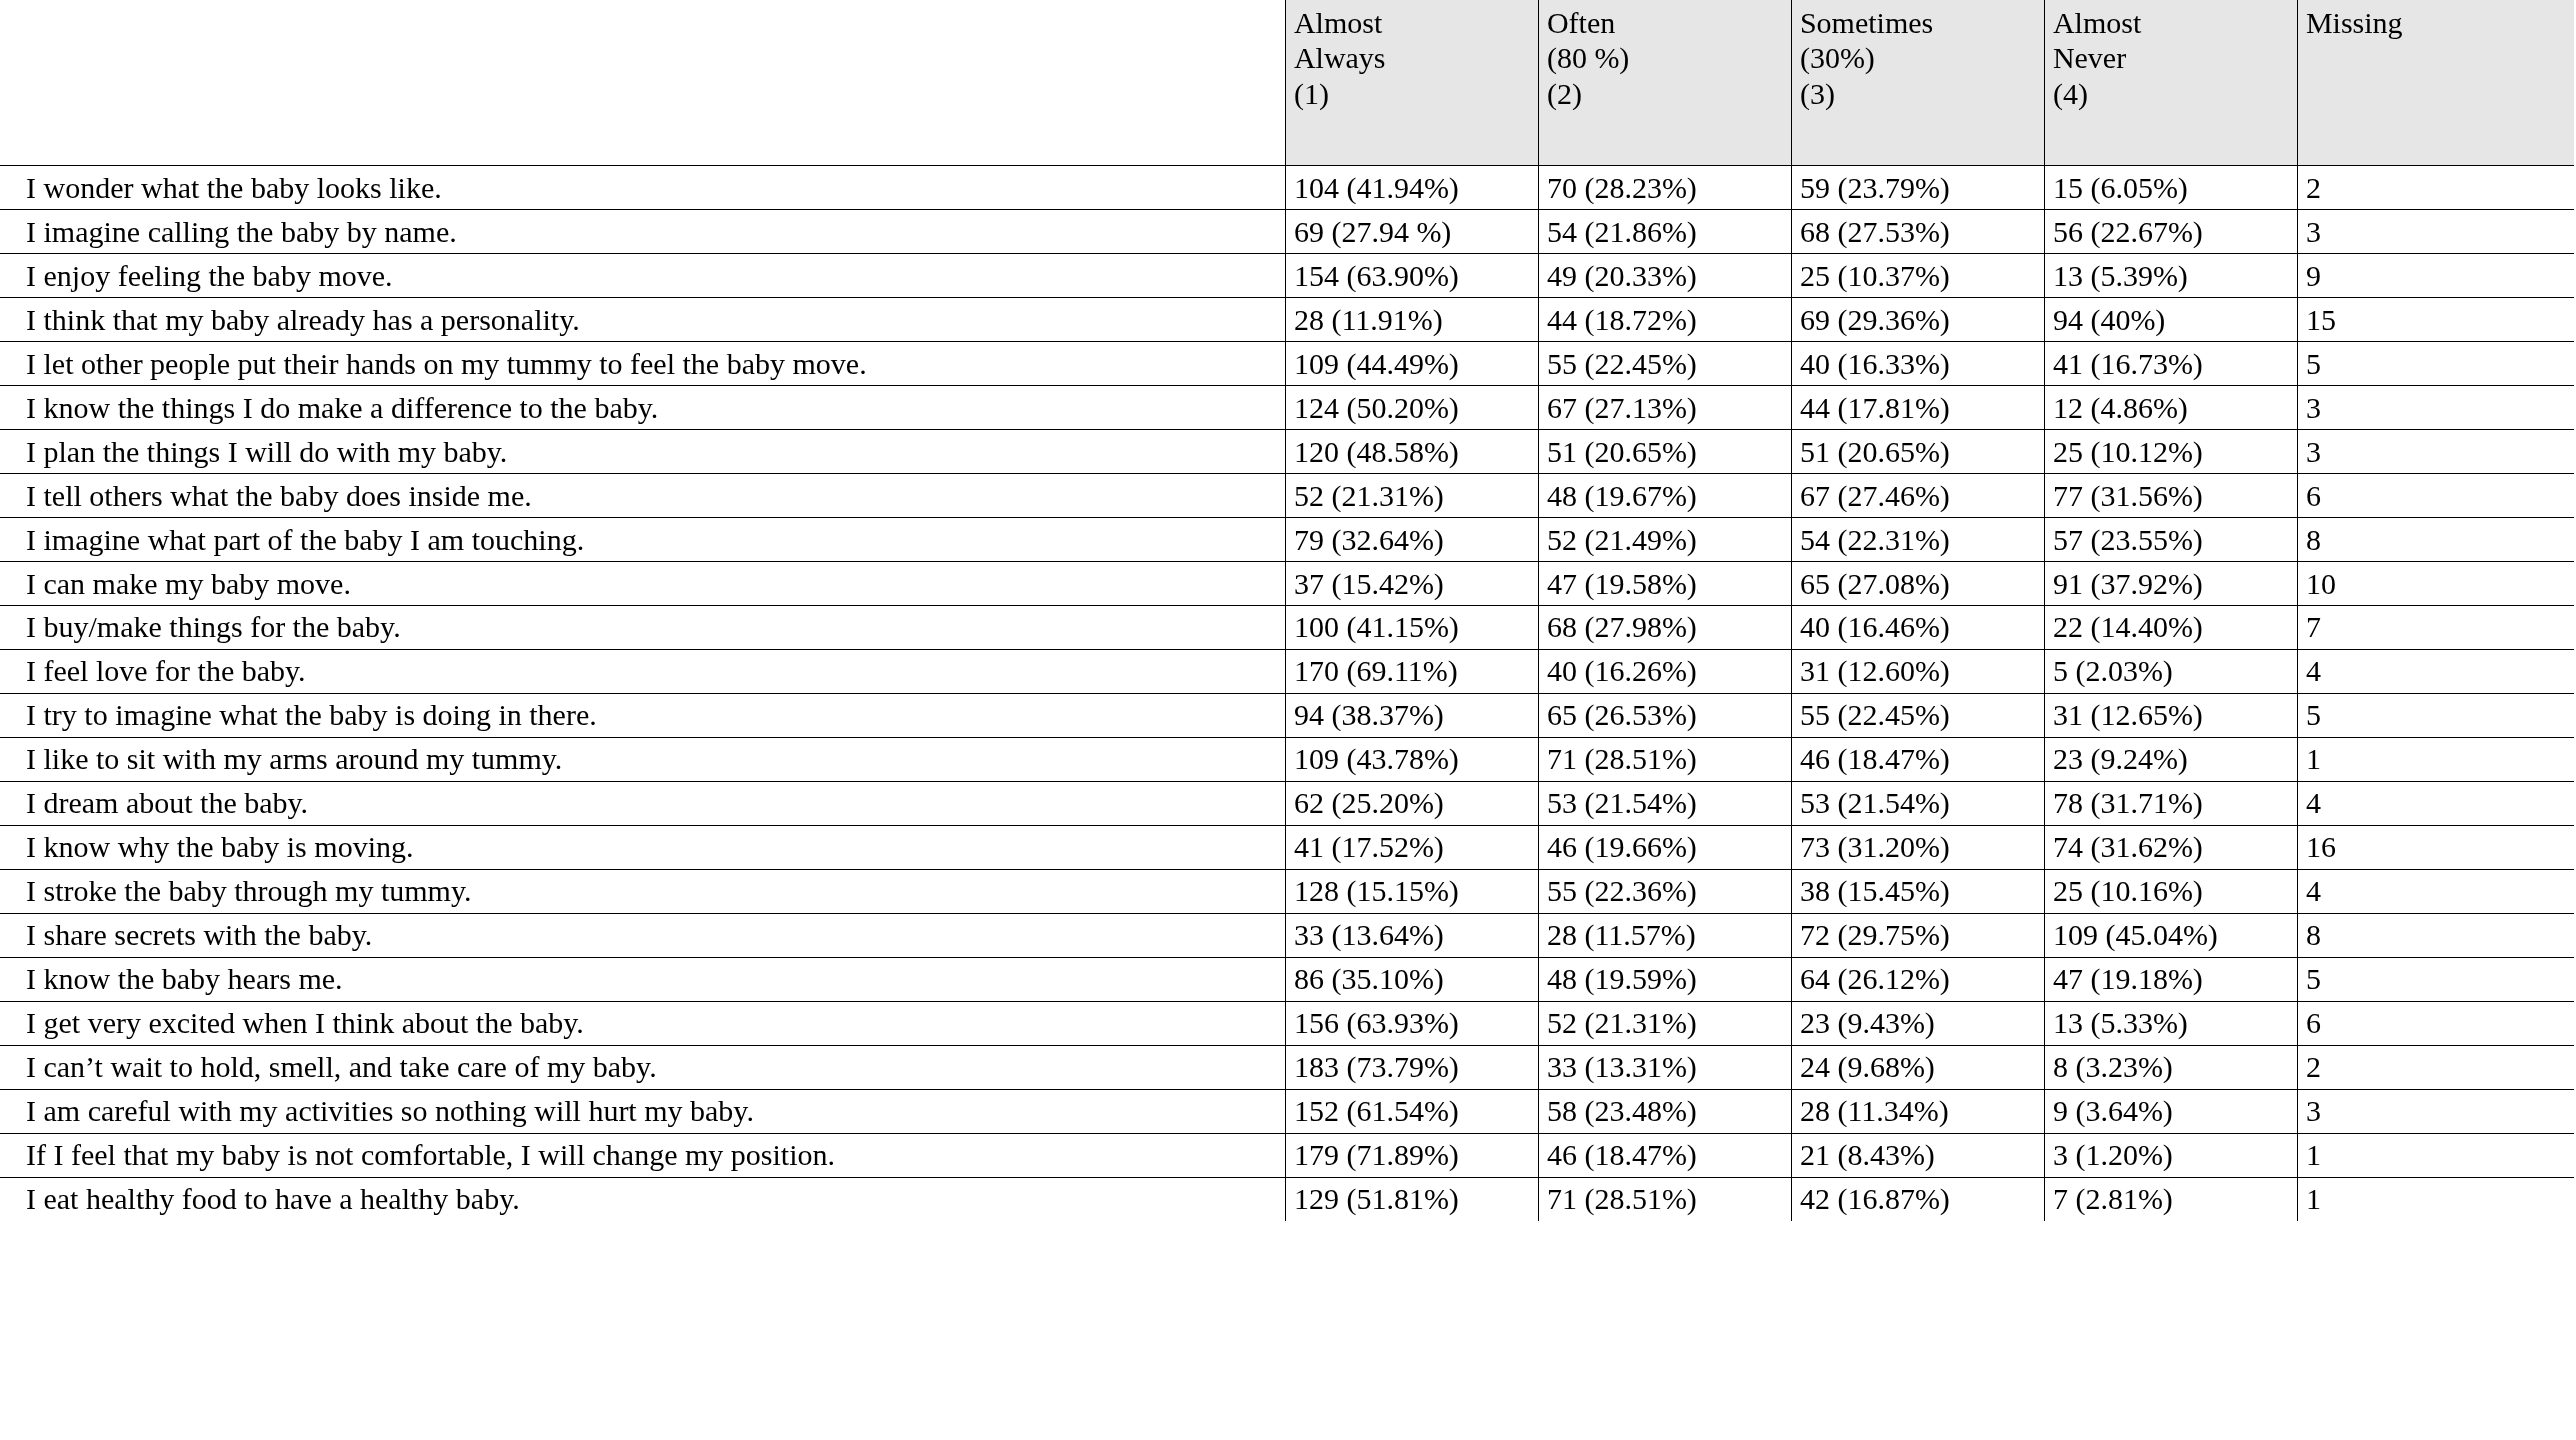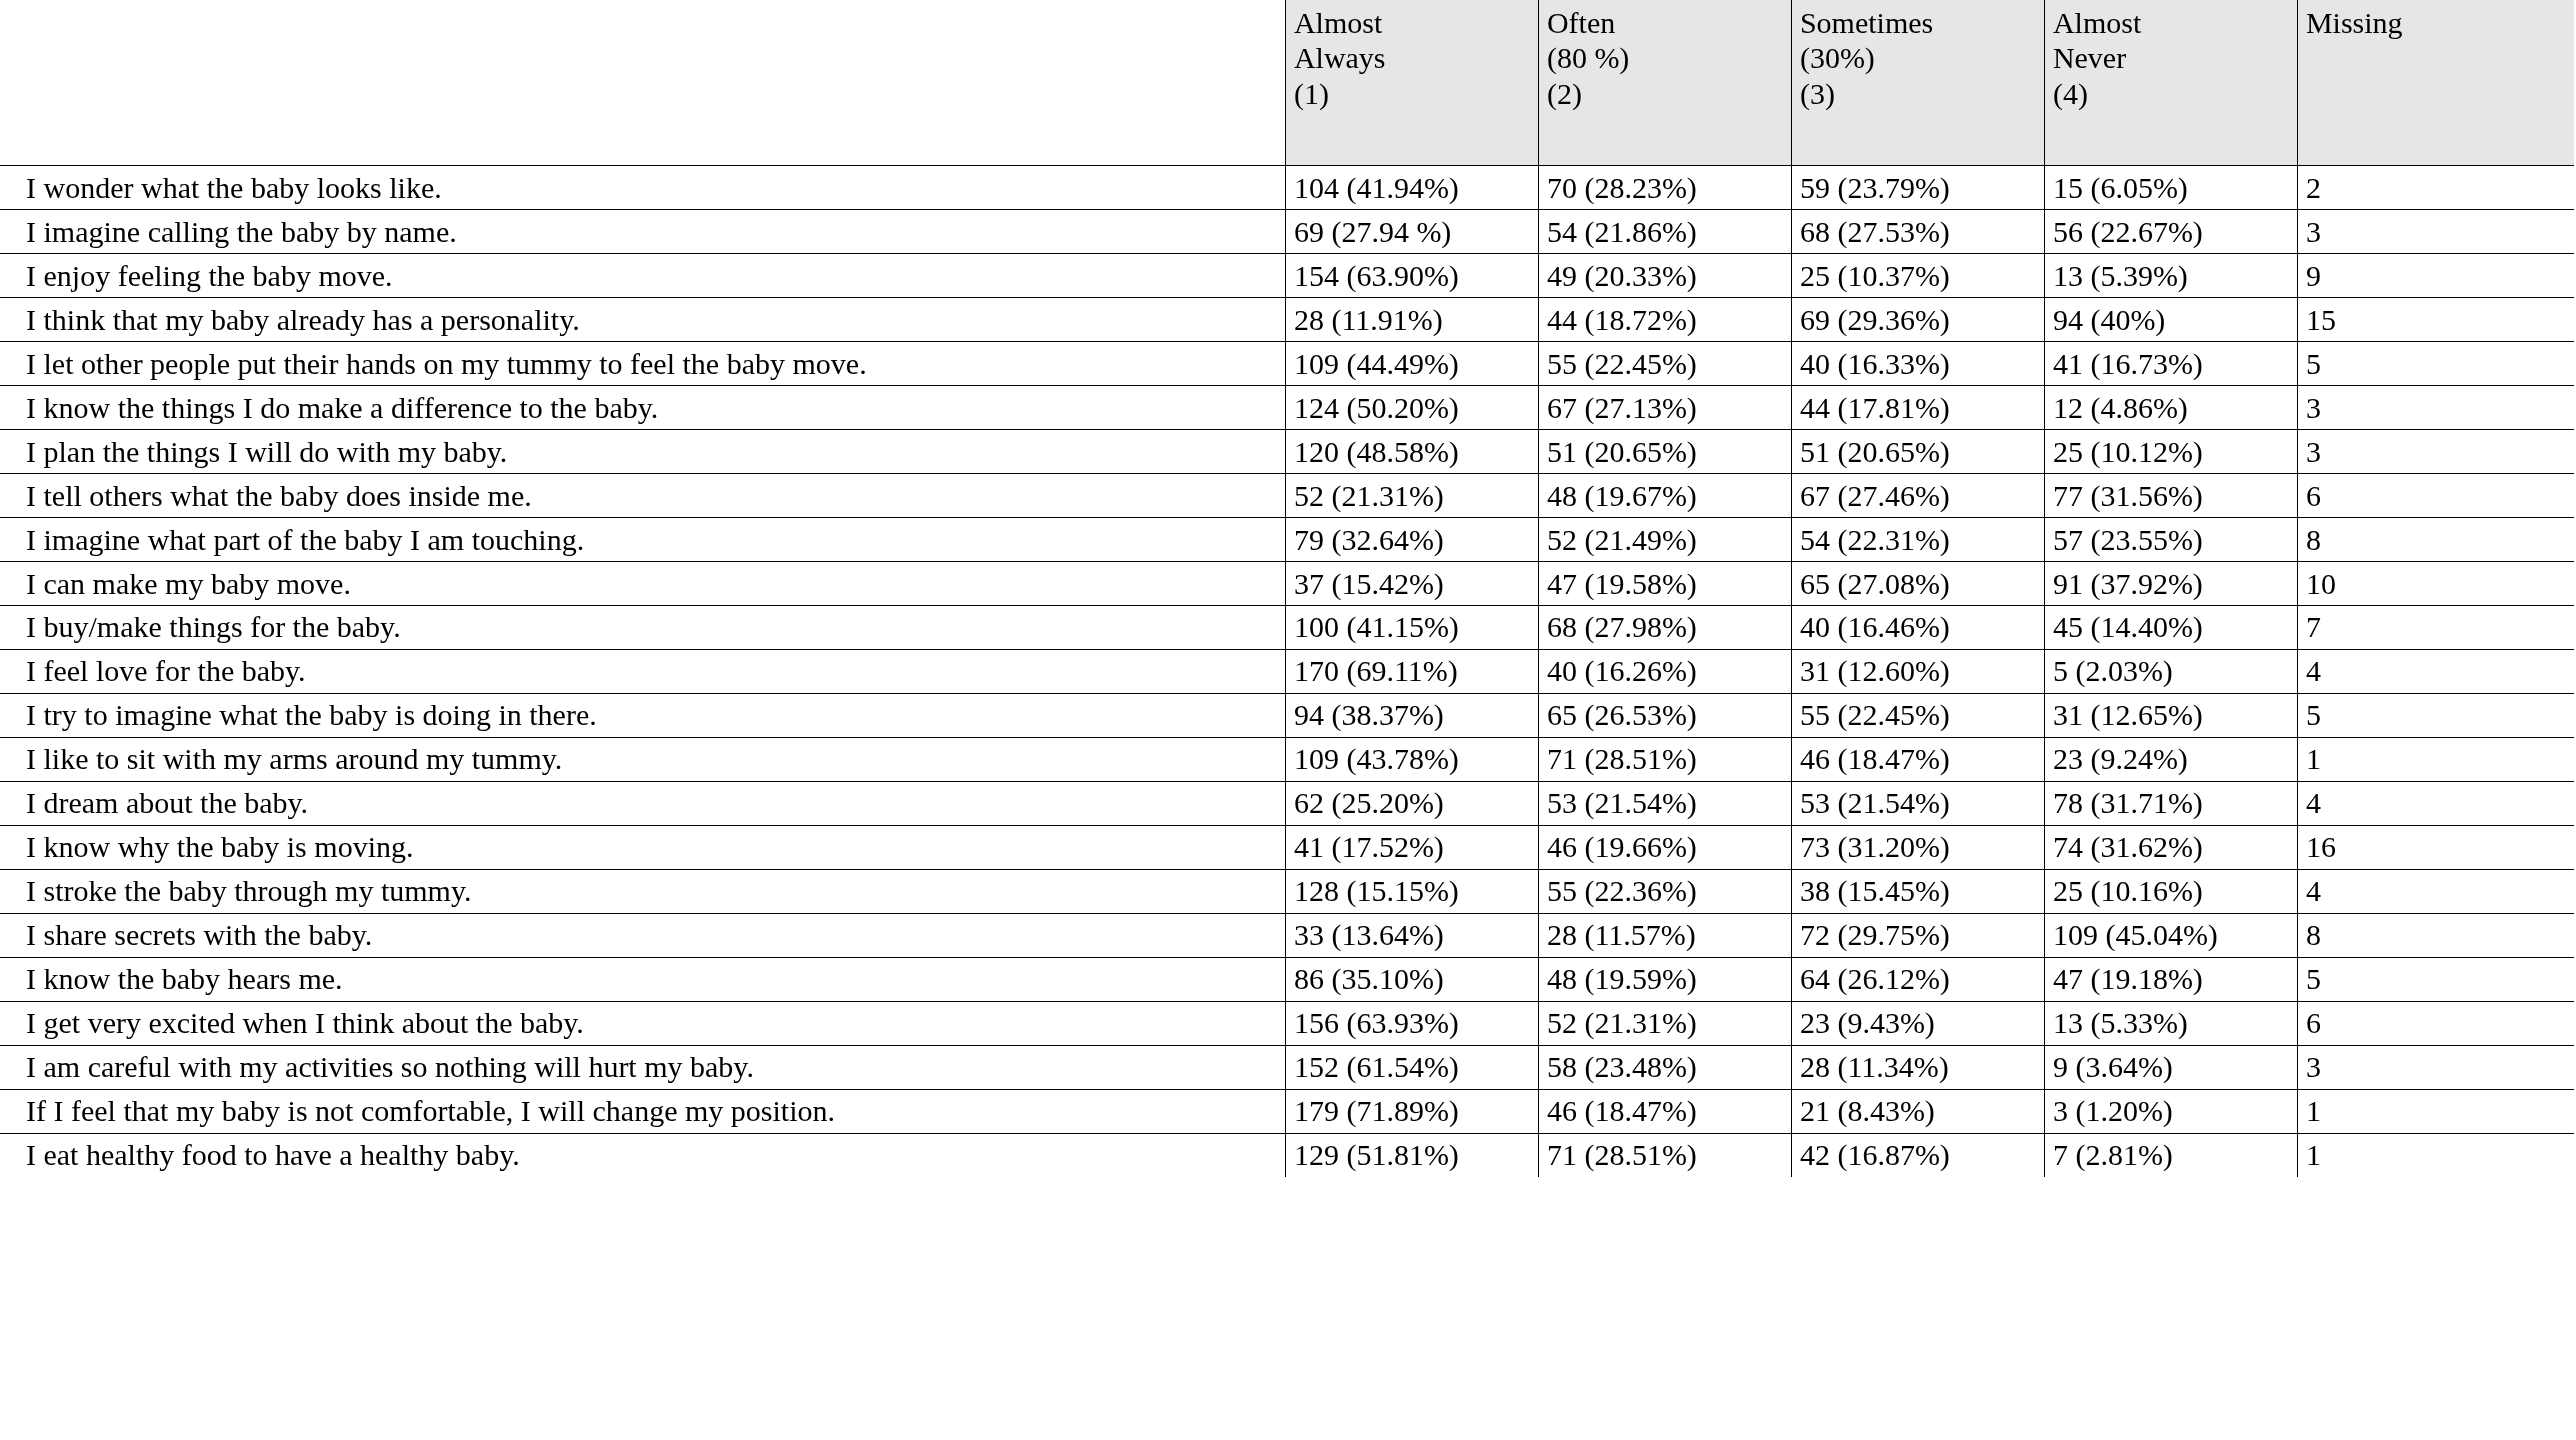--- a/index.html
+++ b/index.html
@@ -190,21 +190,21 @@
           <td>47 (19.58%)</td>
           <td>65 (27.08%)</td>
           <td>91 (37.92%)</td>
           <td>10</td>
         </tr>
         <tr>
           <td class="item-cell">I buy/make things for the baby.</td>
           <td>100 (41.15%)</td>
           <td>68 (27.98%)</td>
           <td>40 (16.46%)</td>
-          <td>45 (14.40%)</td>
+          <td>22 (14.40%)</td>
           <td>7</td>
         </tr>
         <tr>
           <td class="item-cell">I feel love for the baby.</td>
           <td>170 (69.11%)</td>
           <td>40 (16.26%)</td>
           <td>31 (12.60%)</td>
           <td>5 (2.03%)</td>
           <td>4</td>
         </tr>
@@ -266,20 +266,28 @@
         </tr>
         <tr>
           <td class="item-cell">I get very excited when I think about the baby.</td>
           <td>156 (63.93%)</td>
           <td>52 (21.31%)</td>
           <td>23 (9.43%)</td>
           <td>13 (5.33%)</td>
           <td>6</td>
         </tr>
         <tr>
+          <td class="item-cell">I can’t wait to hold, smell, and take care of my baby.</td>
+          <td>183 (73.79%)</td>
+          <td>33 (13.31%)</td>
+          <td>24 (9.68%)</td>
+          <td>8 (3.23%)</td>
+          <td>2</td>
+        </tr>
+        <tr>
           <td class="item-cell">I am careful with my activities so nothing will hurt my baby.</td>
           <td>152 (61.54%)</td>
           <td>58 (23.48%)</td>
           <td>28 (11.34%)</td>
           <td>9 (3.64%)</td>
           <td>3</td>
         </tr>
         <tr>
           <td class="item-cell">If I feel that my baby is not comfortable, I will change my position.</td>
           <td>179 (71.89%)</td>

